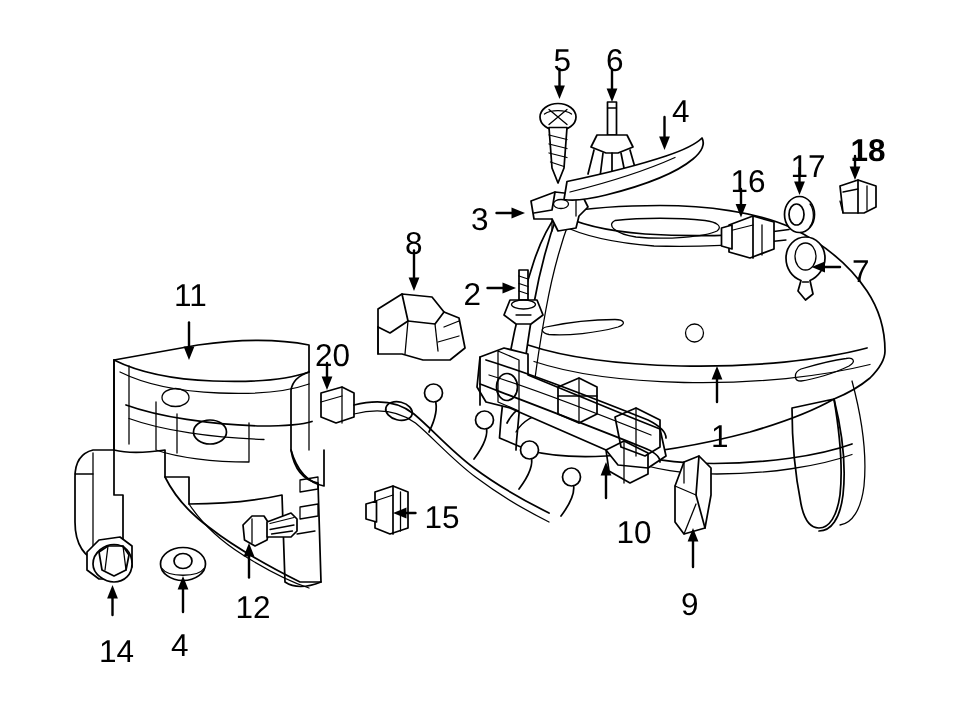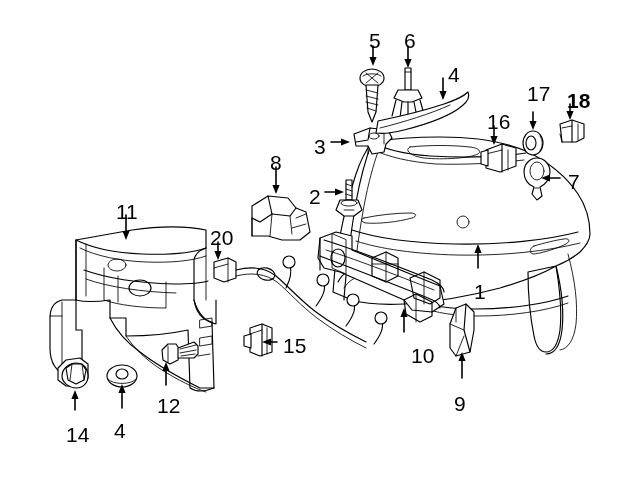--- a/index.html
+++ b/index.html
@@ -411,24 +411,24 @@
       <div class="callout-label" style="left: 474px; top: 281px;">1</div>
       <div class="callout-label" style="left: 309px; top: 186px;">2</div>
       <div class="callout-label" style="left: 314px; top: 136px;">3</div>
       <div class="callout-label" style="left: 448px; top: 64px;">4</div>
       <div class="callout-label" style="left: 369px; top: 30px;">5</div>
       <div class="callout-label" style="left: 404px; top: 30px;">6</div>
       <div class="callout-label" style="left: 568px; top: 171px;">7</div>
       <div class="callout-label" style="left: 270px; top: 152px;">8</div>
       <div class="callout-label" style="left: 454px; top: 393px;">9</div>
       <div class="callout-label" style="left: 411px; top: 345px;">10</div>
-      <div class="callout-label" style="left: 116px; top: 201px;">11</div>
+      <div class="callout-label" style="left: 116px; top: 187px;">11</div>
       <div class="callout-label" style="left: 157px; top: 395px;">12</div>
       <div class="callout-label" style="left: 114px; top: 420px;">4</div>
       <div class="callout-label" style="left: 66px; top: 424px;">14</div>
       <div class="callout-label" style="left: 283px; top: 335px;">15</div>
       <div class="callout-label" style="left: 487px; top: 111px;">16</div>
-      <div class="callout-label" style="left: 527px; top: 83px;">17</div>
+      <div class="callout-label" style="left: 527px; top: 101px;">17</div>
       <div class="callout-label" style="left: 567px; top: 90px; font-weight: bold;">18</div>
       <div class="callout-label" style="left: 210px; top: 227px;">20</div>
     </div>
 
 </div>
 
 </body></html>

